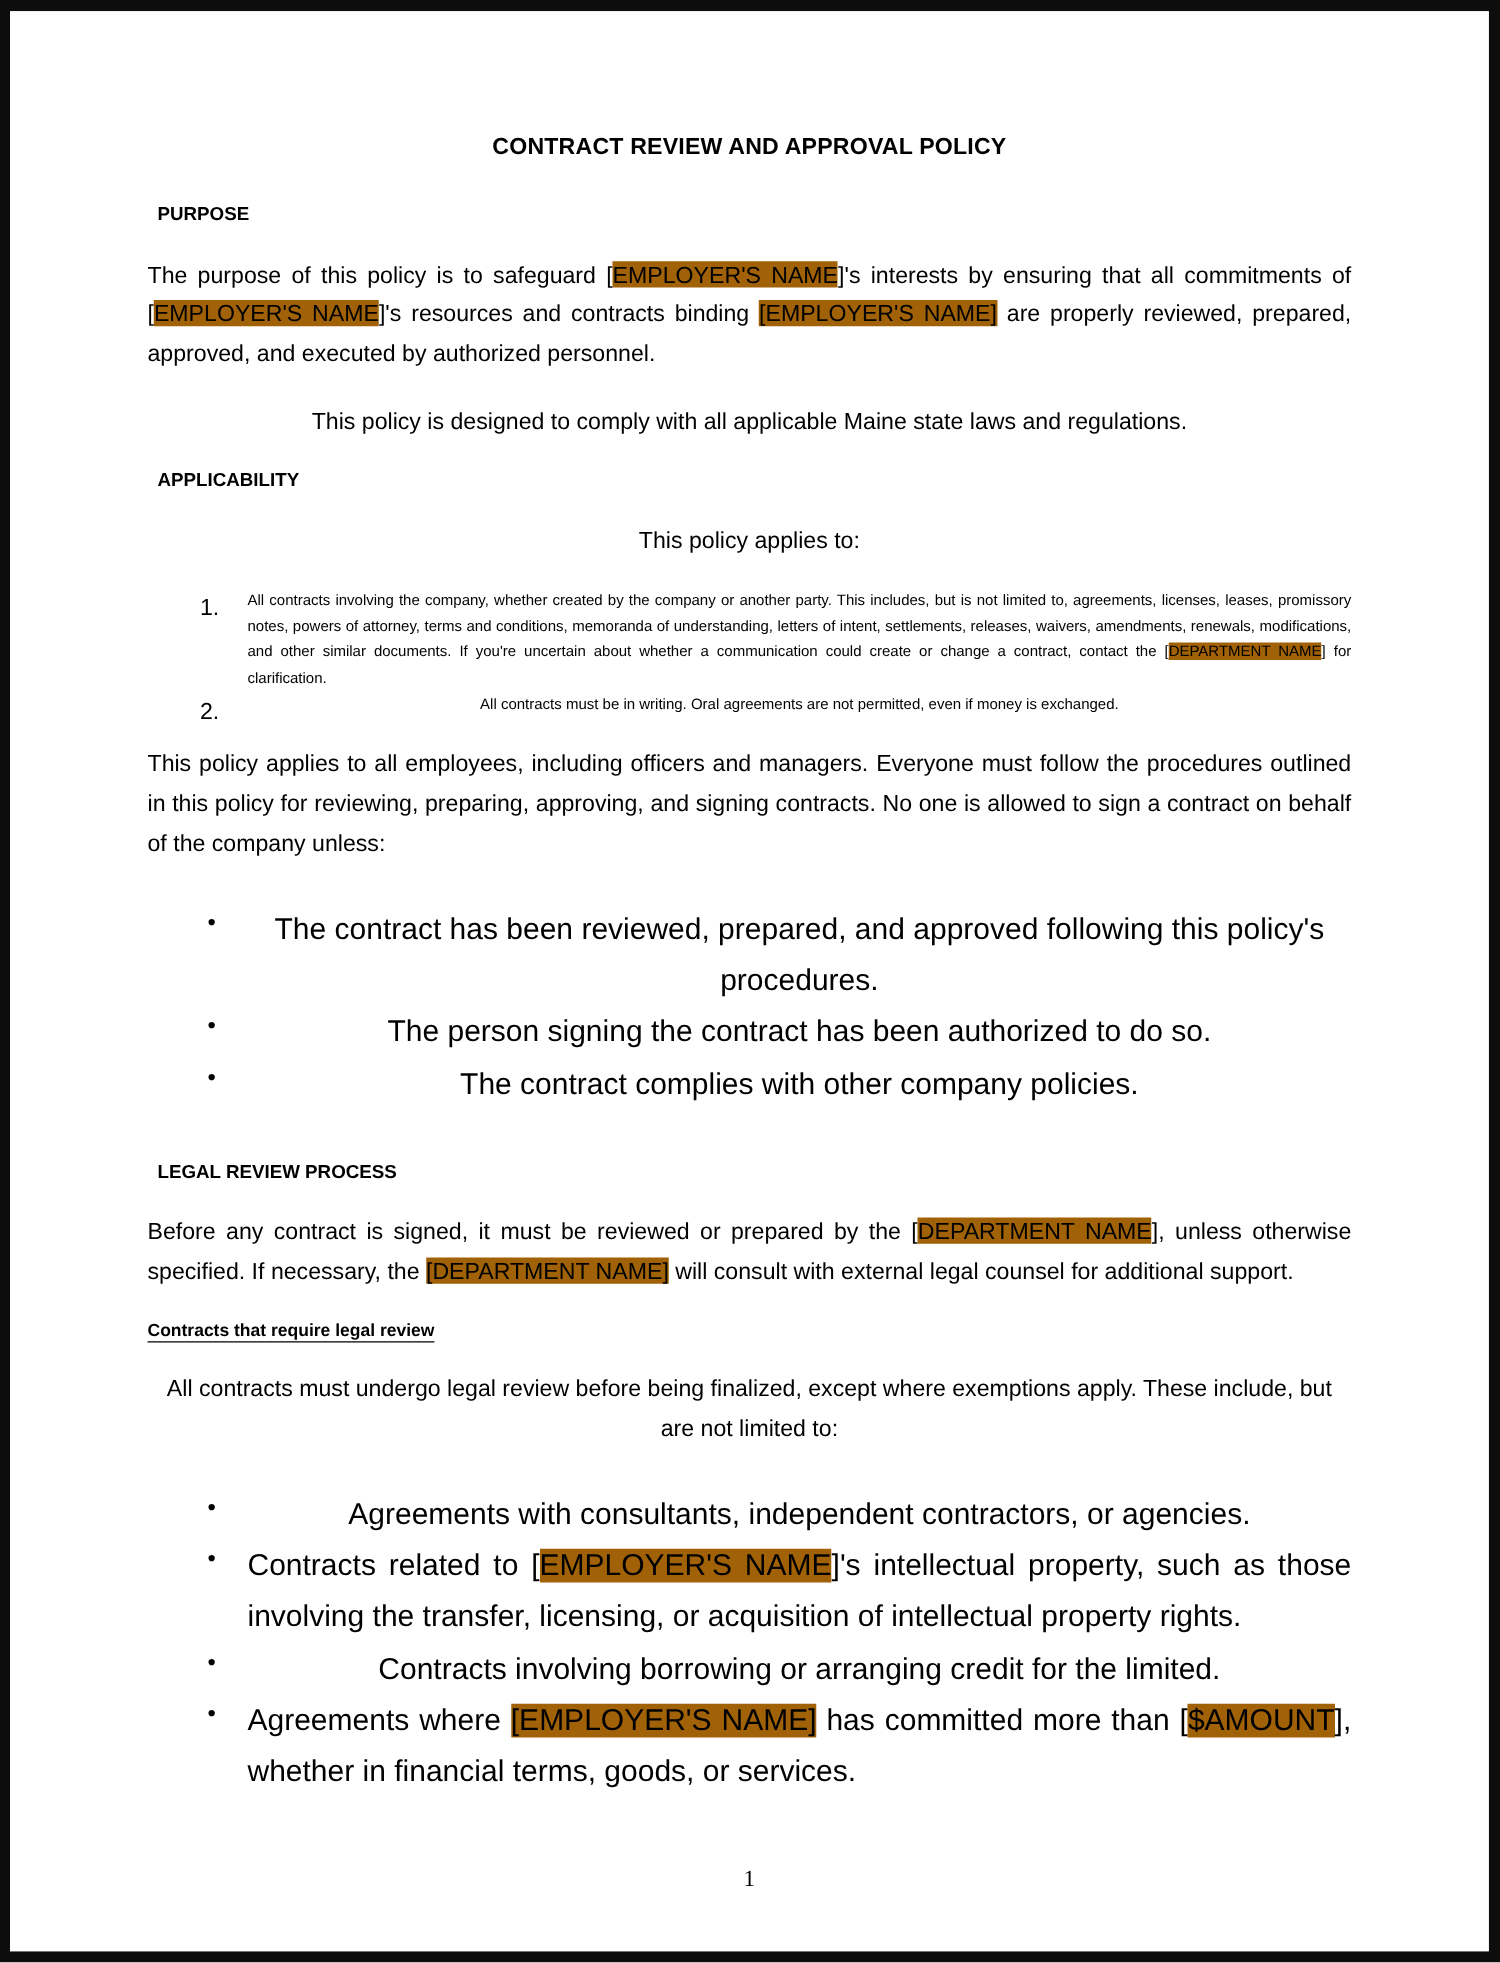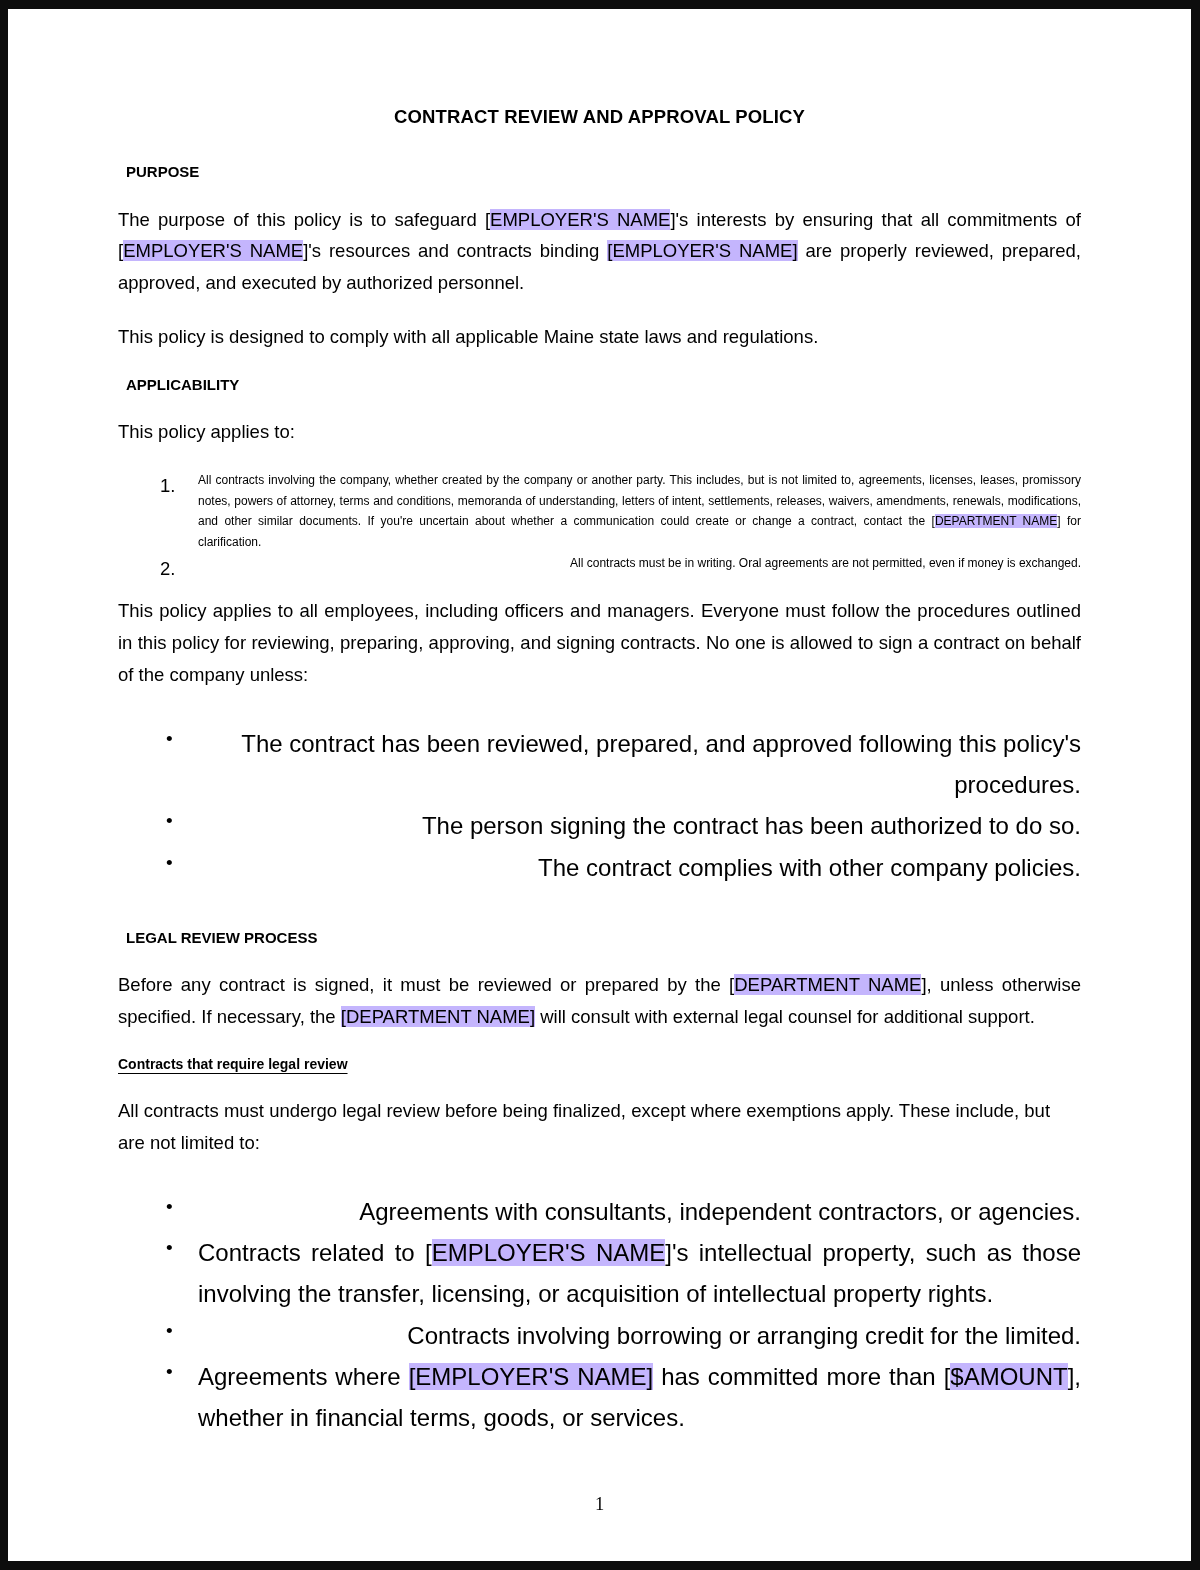--- a/index.html
+++ b/index.html
@@ -64,21 +64,21 @@
 
   p.para {
     font-size: 18.5px;
     line-height: 1.72;
     margin: 0 0 22px 0;
     text-align: justify;
     text-justify: inter-word;
   }
 
   p.para.nojust {
-    text-align: left;
+    text-align: center;
   }
 
   ol.num-list {
     margin: 0 0 22px 0;
     padding: 0 0 0 0;
     list-style: none;
     counter-reset: numitem;
   }
   ol.num-list > li {
     counter-increment: numitem;
@@ -115,25 +115,25 @@
   ul.bullet-list > li::before {
     content: "\2022";
     position: absolute;
     left: 48px;
     top: 0;
     font-size: 19px;
   }
 
   ul.bullet-list > li.lastline,
   ol.num-list > li.lastline {
-    text-align: right;
+    text-align: center;
   }
 
   .hl {
-    background-color: #c4b5fd;
+    background-color: #a16207;
   }
 
   .spacer-sm { height: 10px; }
   .spacer-md { height: 18px; }
 
   .page-number {
     position: absolute;
     left: 0;
     right: 0;
     bottom: 46px;

